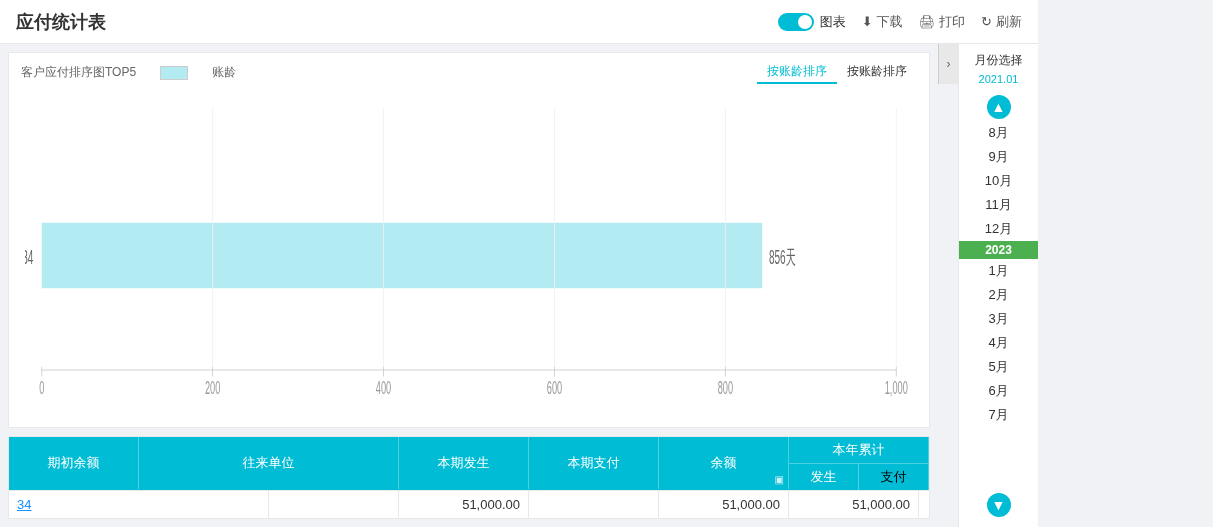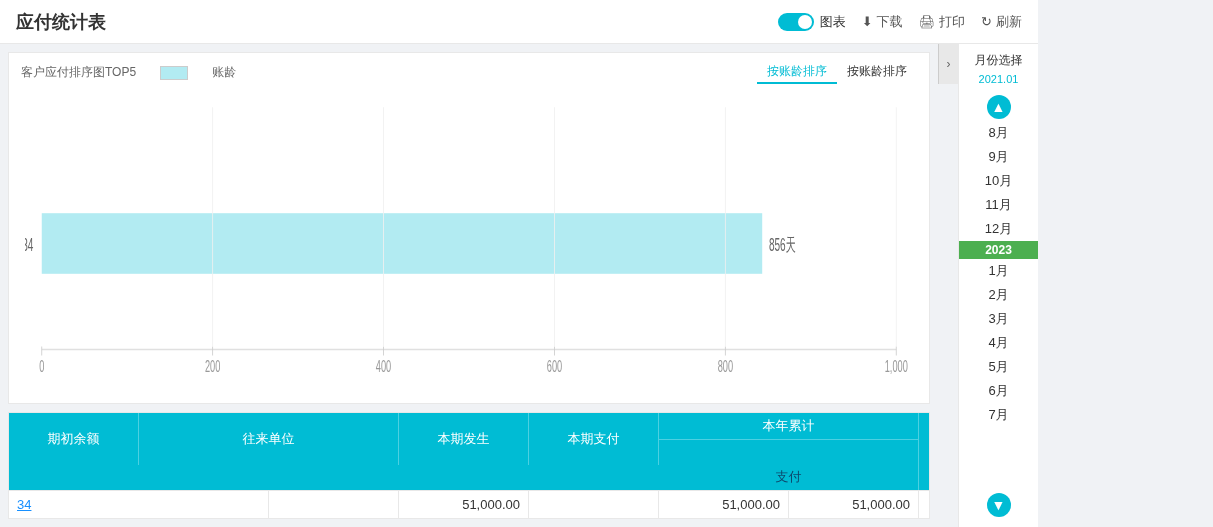--- a/index.html
+++ b/index.html
@@ -147,25 +147,30 @@
         </div>
       </div>
 
       <div class="table-area">
 
         <div style="display:flex; background:#00bcd4; color:#fff;">
           <div class="th col-opening" style="border-right:1px solid rgba(255,255,255,0.3); height:52px;">期初余额</div>
           <div class="th col-unit" style="border-right:1px solid rgba(255,255,255,0.3); height:52px;">往来单位</div>
           <div class="th col-current-occur" style="border-right:1px solid rgba(255,255,255,0.3); height:52px;">本期发生</div>
           <div class="th col-current-pay" style="border-right:1px solid rgba(255,255,255,0.3); height:52px;">本期支付</div>
+          <div class="th col-balance" style="border-right:1px solid rgba(255,255,255,0.3); height:52px; position:relative;">
+            <span>余额</span>
+            <span style="font-size:10px; position:absolute; bottom:4px; right:4px; color:rgba(255,255,255,0.8);">▣</span>
+          </div>
 
           <div style="display:flex; flex-direction:column; width:260px; border-right:1px solid rgba(255,255,255,0.3);">
             <div style="text-align:center; padding:4px 0; border-bottom:1px solid rgba(255,255,255,0.3); font-size:13px; color:#fff;">本年累计</div>
             <div style="display:flex; flex:1;">
-              <div style="flex:1; text-align:center; padding:4px; font-size:13px; color:#0c4a6e; display:flex; align-items:center; justify-content:center;margin-top:24px;">支付</div>
+              <div style="flex:1; text-align:center; padding:4px; border-right:1px solid rgba(255,255,255,0.3); font-size:13px; color:#fff; display:flex; align-items:center; justify-content:center;">发生</div>
+              <div style="flex:1; text-align:center; padding:4px; font-size:13px; color:#000000; display:flex; align-items:center; justify-content:center;">支付</div>
             </div>
           </div>
         </div>
 
         <div class="table-data-row">
           <div class="td col-unit left">
             <a>34</a>
           </div>
           <div class="td col-opening right"></div>
           <div class="td col-current-occur right">51,000.00</div>

